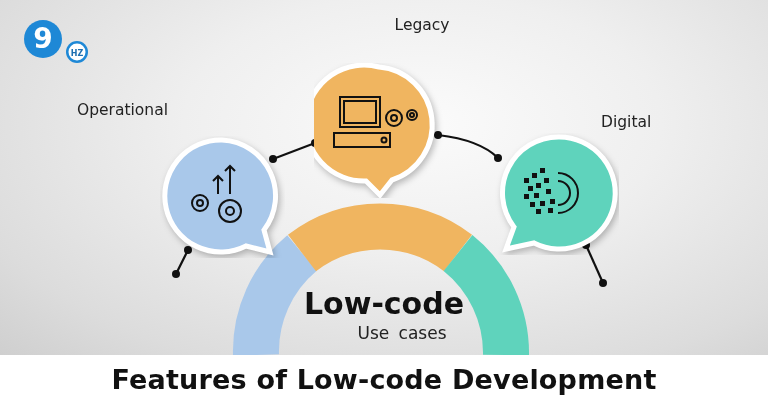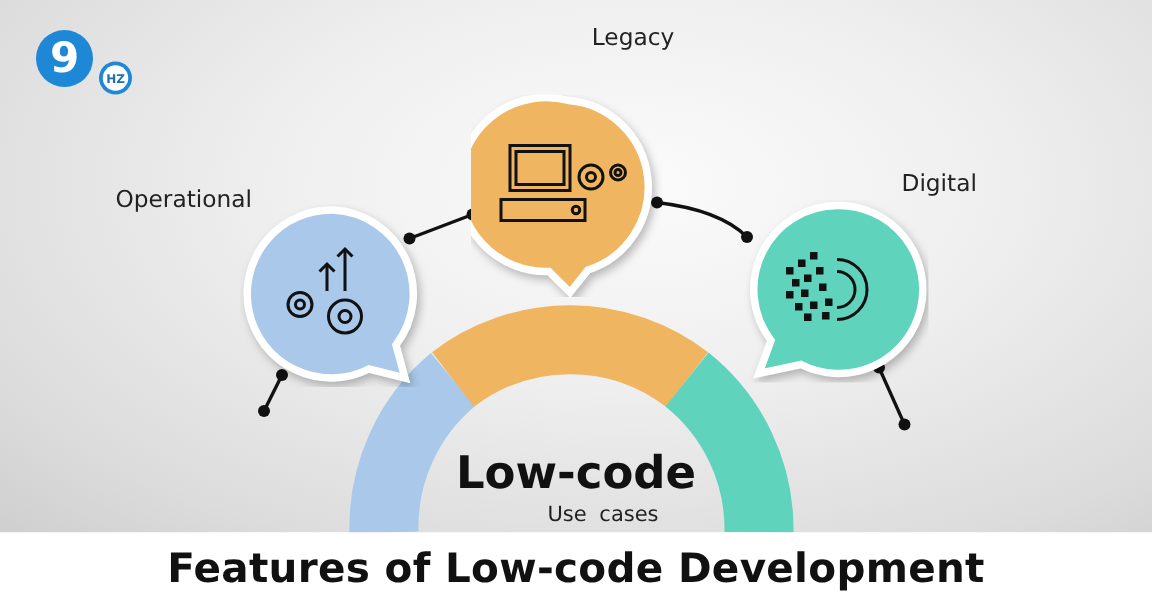--- a/index.html
+++ b/index.html
@@ -7,21 +7,21 @@
   body{font-family:"Liberation Sans",sans-serif;position:relative;}
   .stage{position:absolute;left:0;top:0;width:768px;height:355px;overflow:hidden;
     background:radial-gradient(ellipse at 55% 35%, #fbfbfb 0%, #efefef 40%, #dcdcdc 80%, #cfcfcf 100%);}
   .footer{position:absolute;left:0;top:355px;width:768px;height:48px;background:#fff;
     display:flex;align-items:center;justify-content:center;}
   .footer-title{font-family:"DejaVu Sans",sans-serif;font-weight:bold;font-size:27px;color:#111;letter-spacing:0.2px;}
   .logo{position:absolute;left:21px;top:16px;width:70px;height:50px;}
   .label{position:absolute;color:#222;font-size:15.5px;line-height:20px;font-family:"DejaVu Sans",sans-serif;}
   .bubble{position:absolute;}
   svg{display:block;}
-  .center-title{position:absolute;left:0;width:768px;text-align:center;font-family:"DejaVu Sans",sans-serif;margin-top:12px;}
+  .center-title{position:absolute;left:0;width:768px;text-align:center;font-family:"DejaVu Sans",sans-serif;}
 </style>
 </head>
 <body>
 
 <div class="stage">
 
   <div class="logo">
     <svg width="70" height="50" viewBox="0 0 70 50">
       <circle cx="22" cy="23" r="19" fill="#1e88d6"></circle>
       <text x="22" y="32" text-anchor="middle" font-family="DejaVu Sans, sans-serif" font-weight="bold" font-size="28" fill="#fff">9</text>
@@ -44,21 +44,21 @@
     <circle cx="438" cy="135" r="4" fill="#111"></circle>
       <circle cx="498" cy="158" r="4" fill="#111"></circle>
     <line x1="188" y1="250" x2="176" y2="274" stroke="#111" stroke-width="2.2"></line>
     <circle cx="188" cy="250" r="4" fill="#111"></circle>
       <circle cx="176" cy="274" r="4" fill="#111"></circle>
     <line x1="586" y1="245" x2="603" y2="283" stroke="#111" stroke-width="2.2"></line>
     <circle cx="586" cy="245" r="4" fill="#111"></circle>
       <circle cx="603" cy="283" r="4" fill="#111"></circle>
   </svg>
 
-  <div class="label" style="left:77px;top:123px;">
+  <div class="label" style="left:77px;top:100px;">
     <div>Operational</div>
   </div>
   <div class="label" style="left:320px;top:15px;text-align:center;width:118px;margin-left:43px;">
     <div>Legacy</div>
   </div>
   <div class="label" style="left:601px;top:112px;">
     <div>Digital</div>
   </div>
 
   <div class="bubble" style="left:160px;top:136px;">
@@ -111,18 +111,18 @@
           <rect x="56" y="66" width="5" height="5"></rect>
         <rect x="42" y="76" width="5" height="5"></rect>
           <rect x="54" y="75" width="5" height="5"></rect>
       </g>
       <path d="M 64 40 A 18 18 0 0 1 64 80" fill="none" stroke="#111" stroke-width="2"></path>
       <path d="M 64 48 A 10 10 0 0 1 64 72" fill="none" stroke="#111" stroke-width="2"></path>
     </svg>
   </div>
 
   <div class="center-title" style="top:286px;font-weight:bold;font-size:30px;color:#111;">Low-code</div>
-  <div class="center-title" style="top:323px;font-size:14px;color:#222;word-spacing:4px;padding-left:36px;">Use cases</div>
+  <div class="center-title" style="top:323px;font-size:17px;color:#222;word-spacing:4px;padding-left:36px;">Use cases</div>
 </div>
 
 <div class="footer">
   <div class="footer-title">Features of Low-code Development</div>
 </div>
 
 </body></html>

